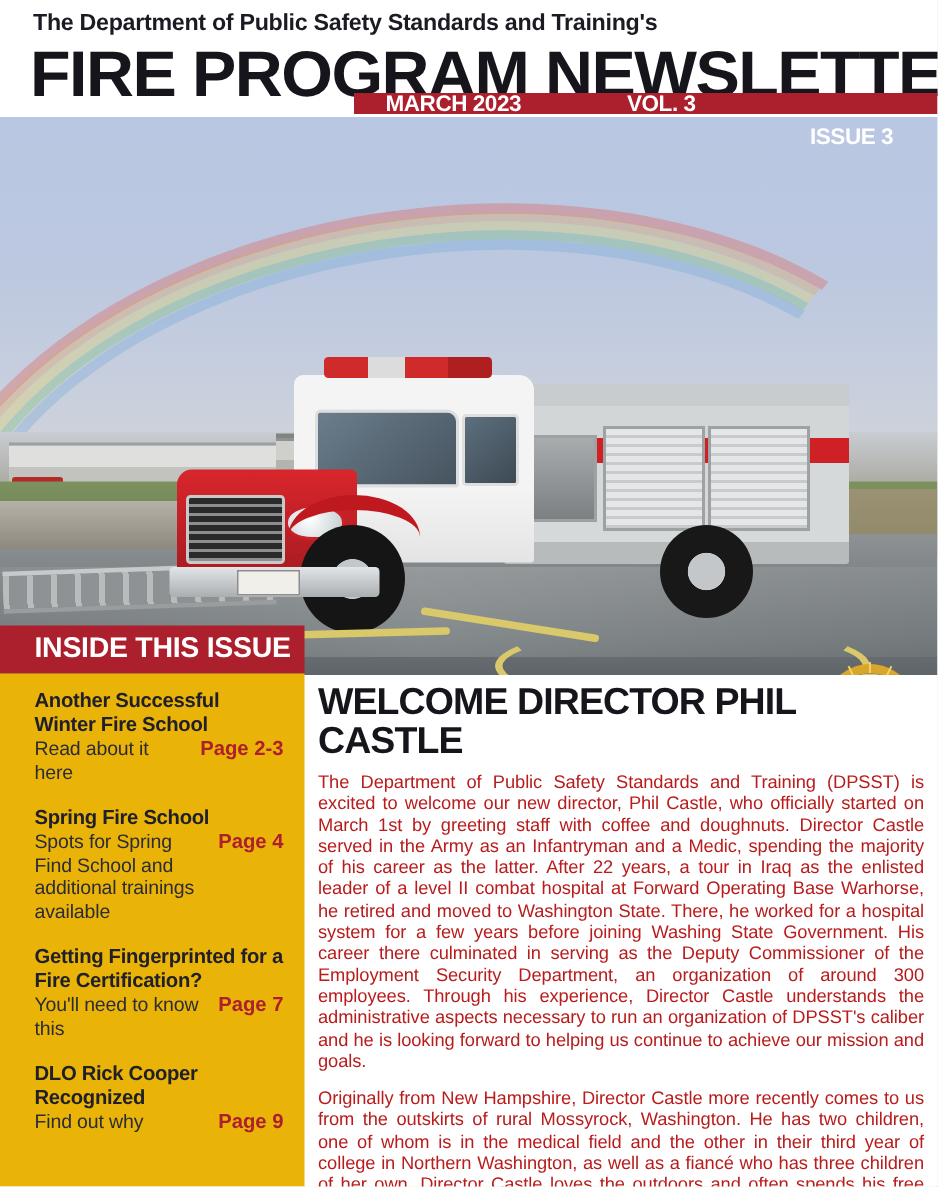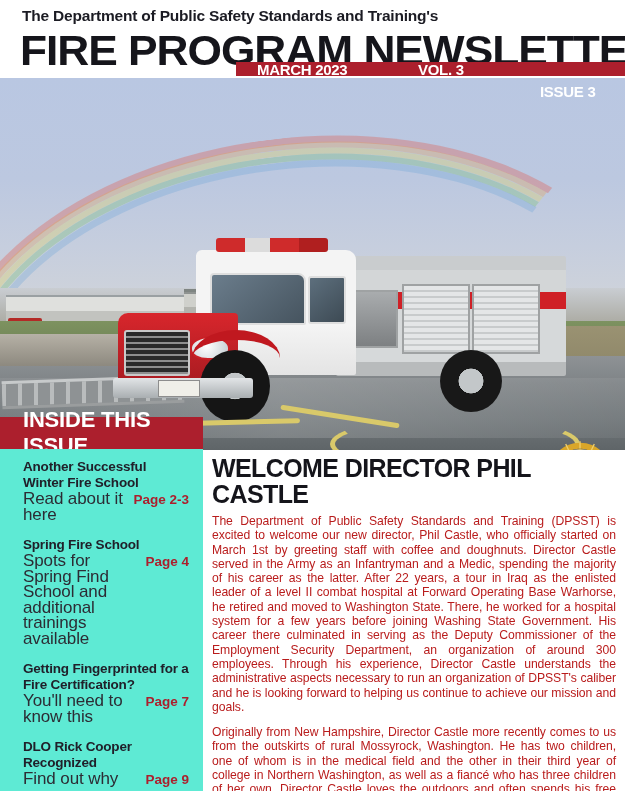--- a/index.html
+++ b/index.html
@@ -351,44 +351,44 @@
     position: absolute;
     left: 0; top: 417px;
     width: 203px; height: 32px;
     background: #ac1f2d;
     z-index: 7;
     display: flex;
     align-items: center;
   }
   .inside-bar .t {
     color: #fff;
-    font-size: 22px;
+    font-size: 19px;
     font-weight: bold;
     letter-spacing: -0.2px;
     margin-left: 23px;
   }
   .sidebar {
     position: absolute;
     left: 0; top: 449px;
     width: 203px; height: 342px;
-    background: #5eead4;
+    background: #eab308;
     z-index: 7;
     padding-top: 10px;
     box-sizing: border-box;
   }
   .toc-item { padding: 0 14px 0 23px; margin-bottom: 15px; }
   .toc-title {
     font-size: 13.5px;
     font-weight: bold;
     color: #20202a;
     line-height: 16px;
     letter-spacing: -0.2px;
   }
   .toc-desc {
-    font-size: 17px;
+    font-size: 13px;
     color: #2c2c34;
     line-height: 15.5px;
     letter-spacing: -0.1px;
   }
   .toc-row {
     display: flex;
     justify-content: space-between;
     align-items: baseline;
   }
   .toc-page {

